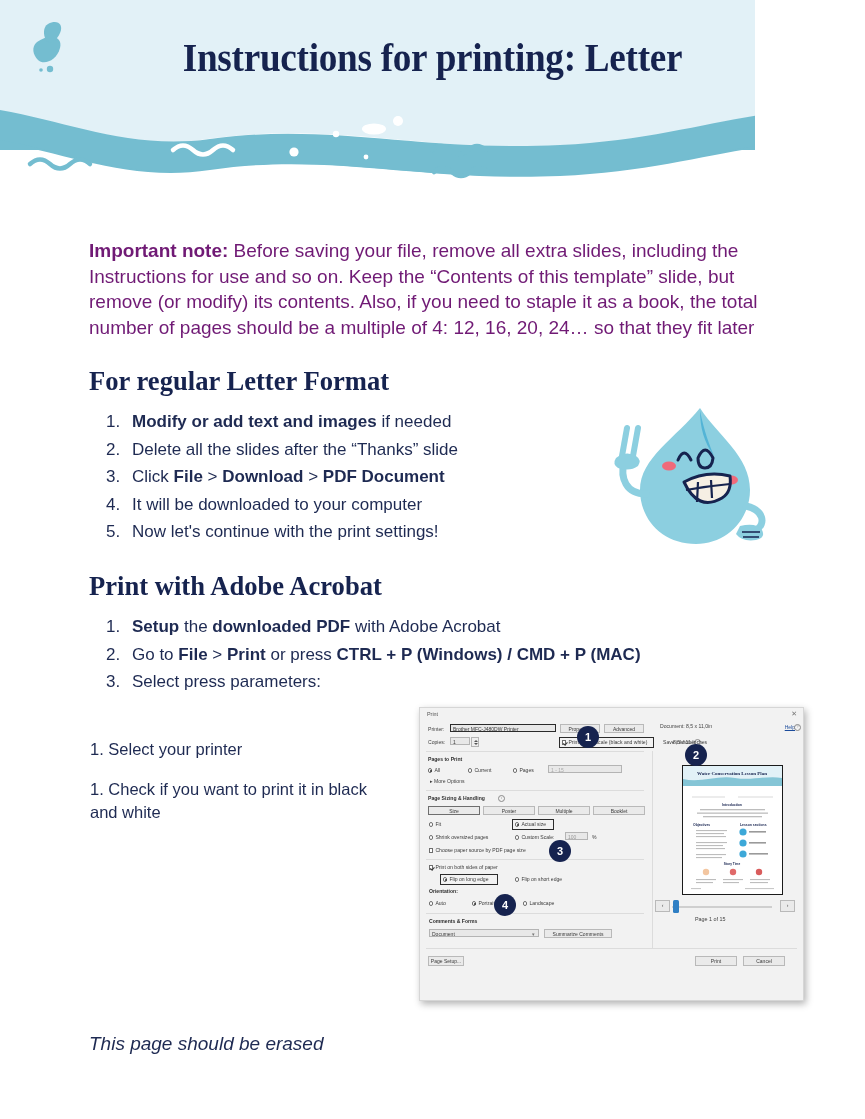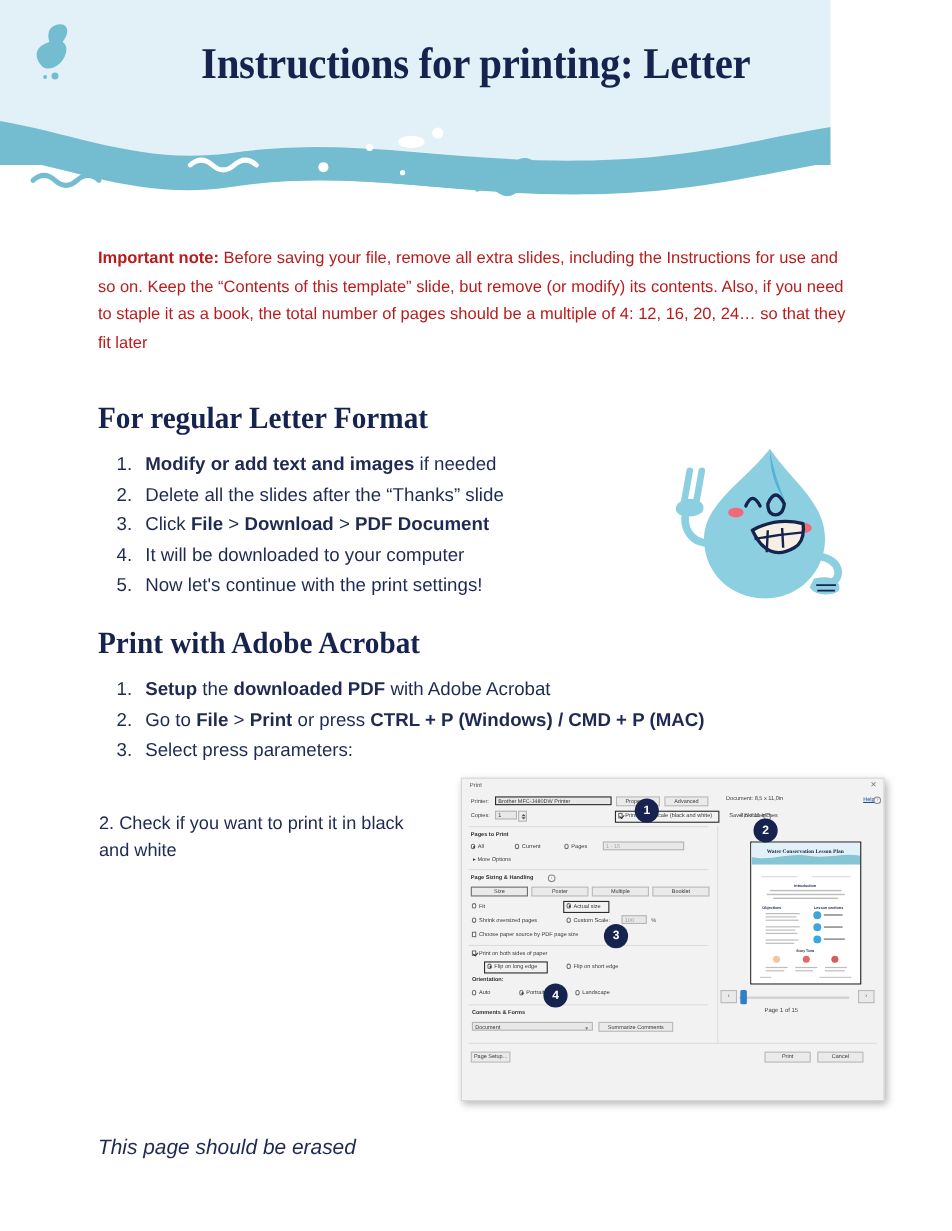--- a/index.html
+++ b/index.html
@@ -13,22 +13,22 @@
   .header svg{position:absolute;left:0;top:0;}
   .page-title{
     position:absolute;left:0;top:34px;width:865px;text-align:center;
     font-family:"Liberation Serif",serif;
     font-weight:bold;font-size:40px;letter-spacing:-0.3px;
     color:#16234f;
     transform:scaleX(0.93);
   }
   
   .note{
-    position:absolute;left:89px;top:222px;width:690px;
-    font-size:15px;line-height:25.5px;color:#b91c1c;
+    position:absolute;left:89px;top:238px;width:690px;
+    font-size:19px;line-height:25.5px;color:#701a75;
   }
   .note b{font-weight:bold;}
   h2.section{
     position:absolute;font-family:"Liberation Serif",serif;
     font-weight:bold;font-size:28px;color:#16234f;margin:0;
     transform:scaleX(0.95);transform-origin:left center;
   }
   #sec-regular{left:89px;top:365px;}
   #sec-acrobat{left:89px;top:570px;}
   ol.steps{
@@ -204,21 +204,22 @@
       <span class="num">2.</span>
       <span class="txt">Go to <b>File</b> &gt; <b>Print</b> or press <b>CTRL + P (Windows) / CMD + P (MAC)</b></span>
     </li>
     <li>
       <span class="num">3.</span>
       <span class="txt">Select press parameters:</span>
     </li>
   </ol>
 
 <div class="left-notes" id="left-notes">
-    <p>2. Check if you want to print it in black and white</p>
+    <p>1. Select your printer</p>
+    <p>1. Check if you want to print it in black and white</p>
   </div>
 
 <div class="erase-note">This page should be erased</div>
 
 <svg class="mascot" viewBox="0 0 190 165">
   <path d="M100,10 C118,38 150,58 150,92 C150,122 126,146 96,146 C63,146 40,122 40,92 C40,60 76,40 100,10 Z" fill="#8ccfe0"></path>
   <path d="M100,12 C104,34 110,48 114,58 C104,44 100,30 100,12 Z" fill="#53b4d6"></path>
 
   <path d="M46,96 C26,96 20,80 24,64" stroke="#8ccfe0" stroke-width="7" fill="none" stroke-linecap="round"></path>
   <path d="M16,60 q10,-8 20,-2 q6,4 2,10 q-8,6 -20,2 q-6,-4 -2,-10 Z" fill="#8ccfe0"></path>

